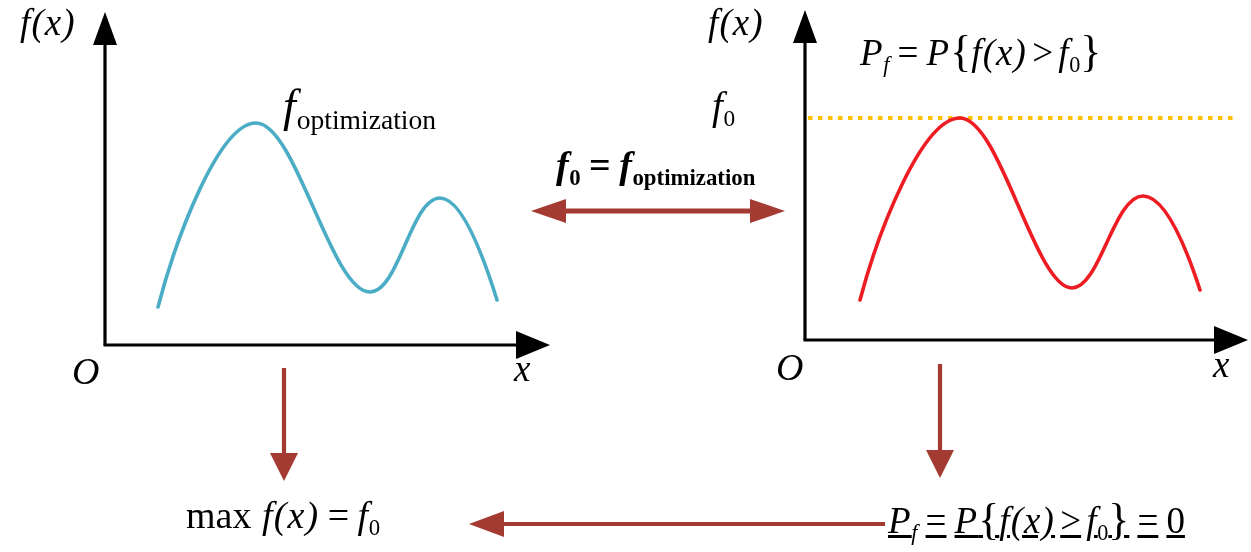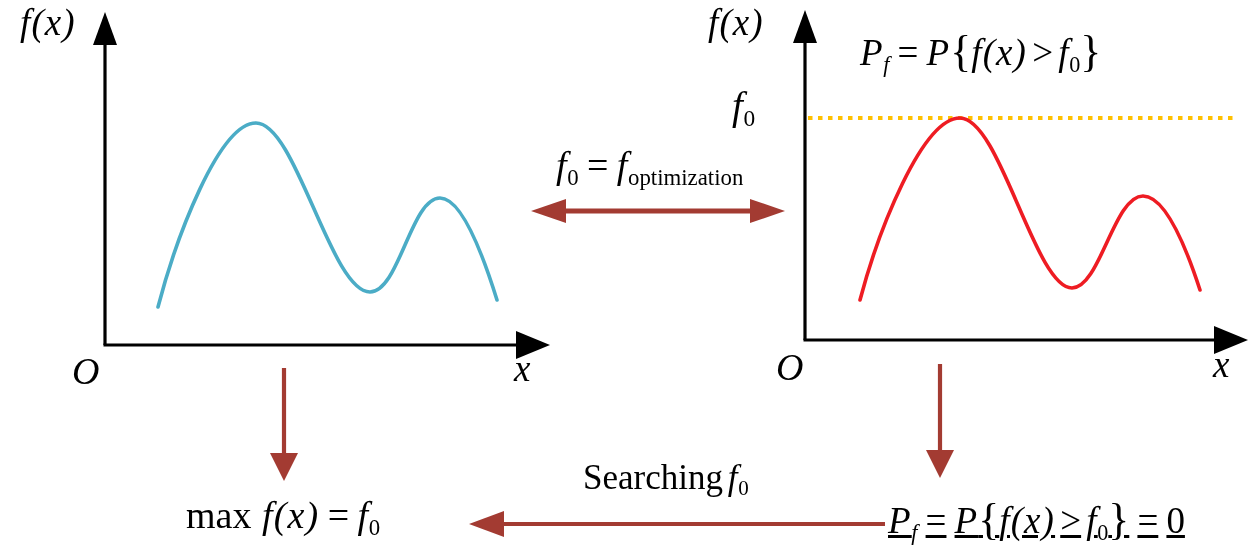--- a/index.html
+++ b/index.html
@@ -55,46 +55,46 @@
     <line x1="940" y1="364" x2="940" y2="453" stroke-width="4.2" stroke="#A33B32"></line>
     <polygon points="940,478 926,450 954,450" fill="#A33B32"></polygon>
 
     <line x1="498" y1="524" x2="885" y2="524" stroke-width="4.2" stroke="#A33B32"></line>
     <polygon points="469,524 504,511 504,537" fill="#A33B32"></polygon>
   </svg>
 
   <div class="txt it" style="left:20px;top:4px;font-size:37px;">f(x)</div>
 
 
+  <div class="txt" style="left:283px;top:82px;font-size:46px;">
+    <span class="it">f</span><span class="sb rm">optimization</span>
+  </div>
 
   <div class="txt it" style="left:72px;top:352px;font-size:38px;">O</div>
 
   <div class="txt it" style="left:514px;top:350px;font-size:37px;">x</div>
 
-  <div class="txt" style="left:556px;top:146px;font-size:38px;">
+  <div class="txt" style="left:556px;top:146px;font-size:38px;font-weight:bold;">
     <span class="it">f</span><span class="sb rm">0</span><span class="rm eqs">=</span><span class="it">f</span><span class="sb rm">optimization</span>
   </div>
 
   <div class="txt it" style="left:708px;top:4px;font-size:37px;">f(x)</div>
 
   <div class="txt" style="left:860px;top:28px;font-size:37px;text-align:center;">
     <span class="it">P</span><span class="sb sbit">f</span><span class="rm eqs">=</span><span class="it">P</span><span class="rm br">{</span><span class="it">f(x)</span><span class="rm gts">&gt;</span><span class="it">f</span><span class="sb rm">0</span><span class="rm br">}</span>
   </div>
 
-  <div class="txt" style="left:732px;top:86px;font-size:39px;">
+  <div class="txt" style="left:712px;top:86px;font-size:39px;">
     <span class="it">f</span><span class="sb rm">0</span>
   </div>
 
   <div class="txt it" style="left:776px;top:348px;font-size:38px;">O</div>
 
   <div class="txt it" style="left:1213px;top:346px;font-size:37px;">x</div>
 
-  <div class="txt" style="left:583px;top:460px;font-size:35px;">
-    <span class="rm">Searching</span><span class="gap" style="width:0.14em;"></span><span class="it">f</span><span class="sb rm">0</span>
-  </div>
 
   <div class="txt" style="left:186px;top:496px;font-size:38px;">
     <span class="rm">max</span><span class="gap"></span><span class="it">f(x)</span><span class="rm eqs">=</span><span class="it">f</span><span class="sb rm">0</span>
   </div>
 
   <div class="txt" style="left:888px;top:496px;font-size:37px;text-decoration:underline;">
     <span class="it">P</span><span class="sb sbit">f</span><span class="rm eqs">=</span><span class="it">P</span><span class="rm br">{</span><span class="it">f(x)</span><span class="rm gts">&gt;</span><span class="it">f</span><span class="sb rm">0</span><span class="rm br">}</span><span class="rm eqs">=</span><span class="rm">0</span>
   </div>
 
 </div>

